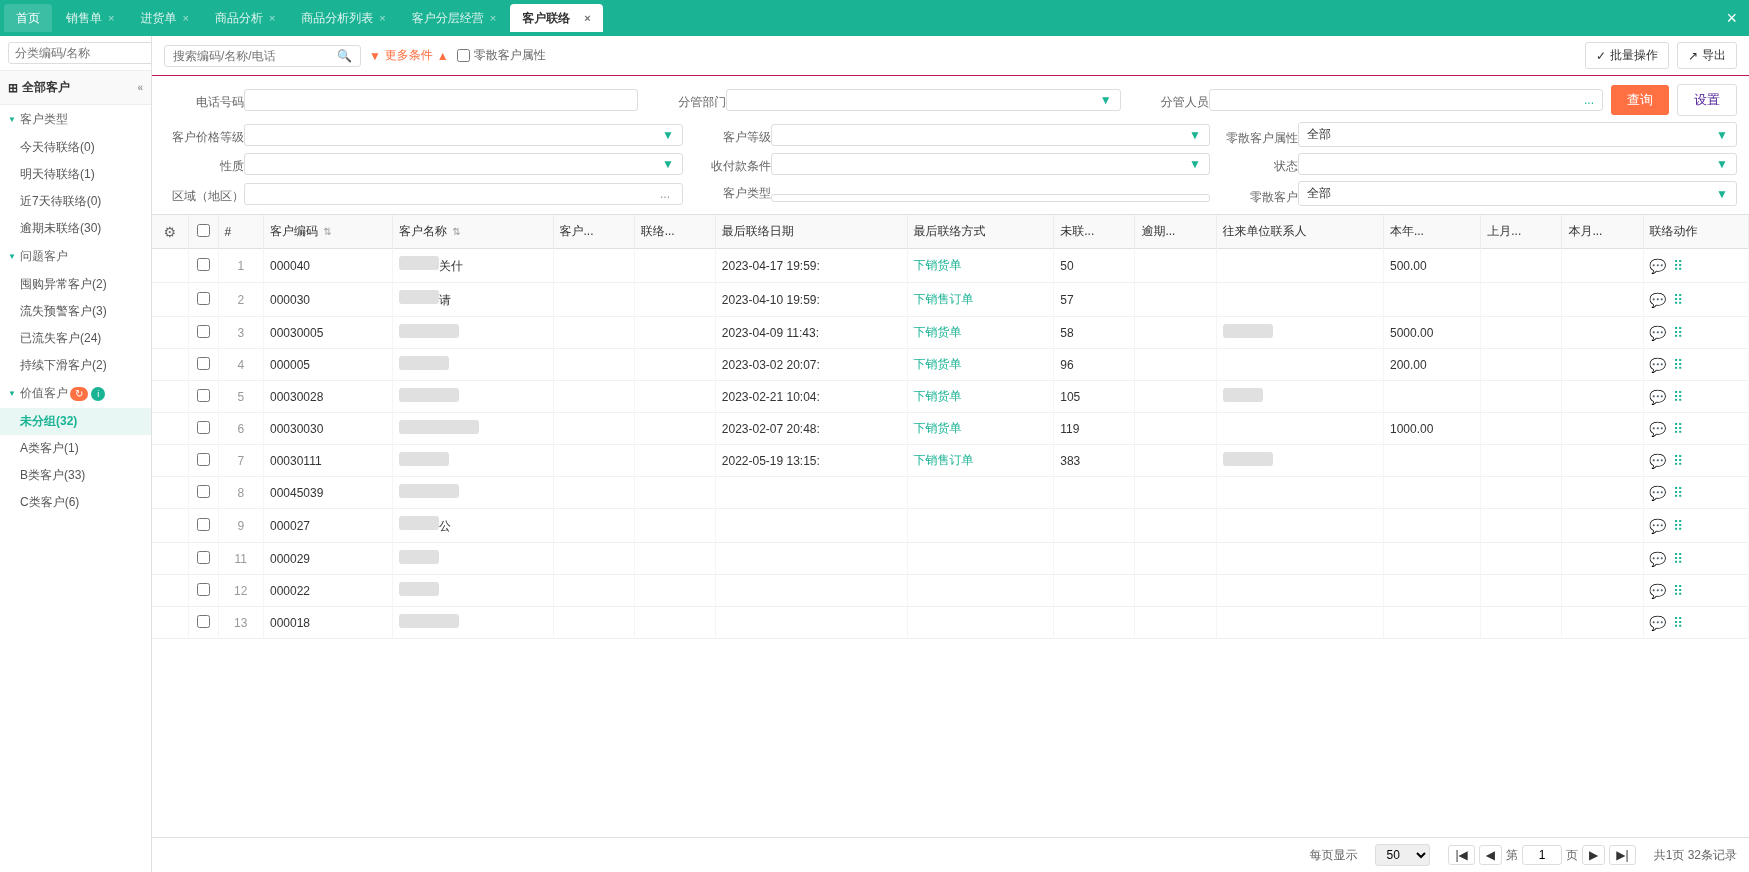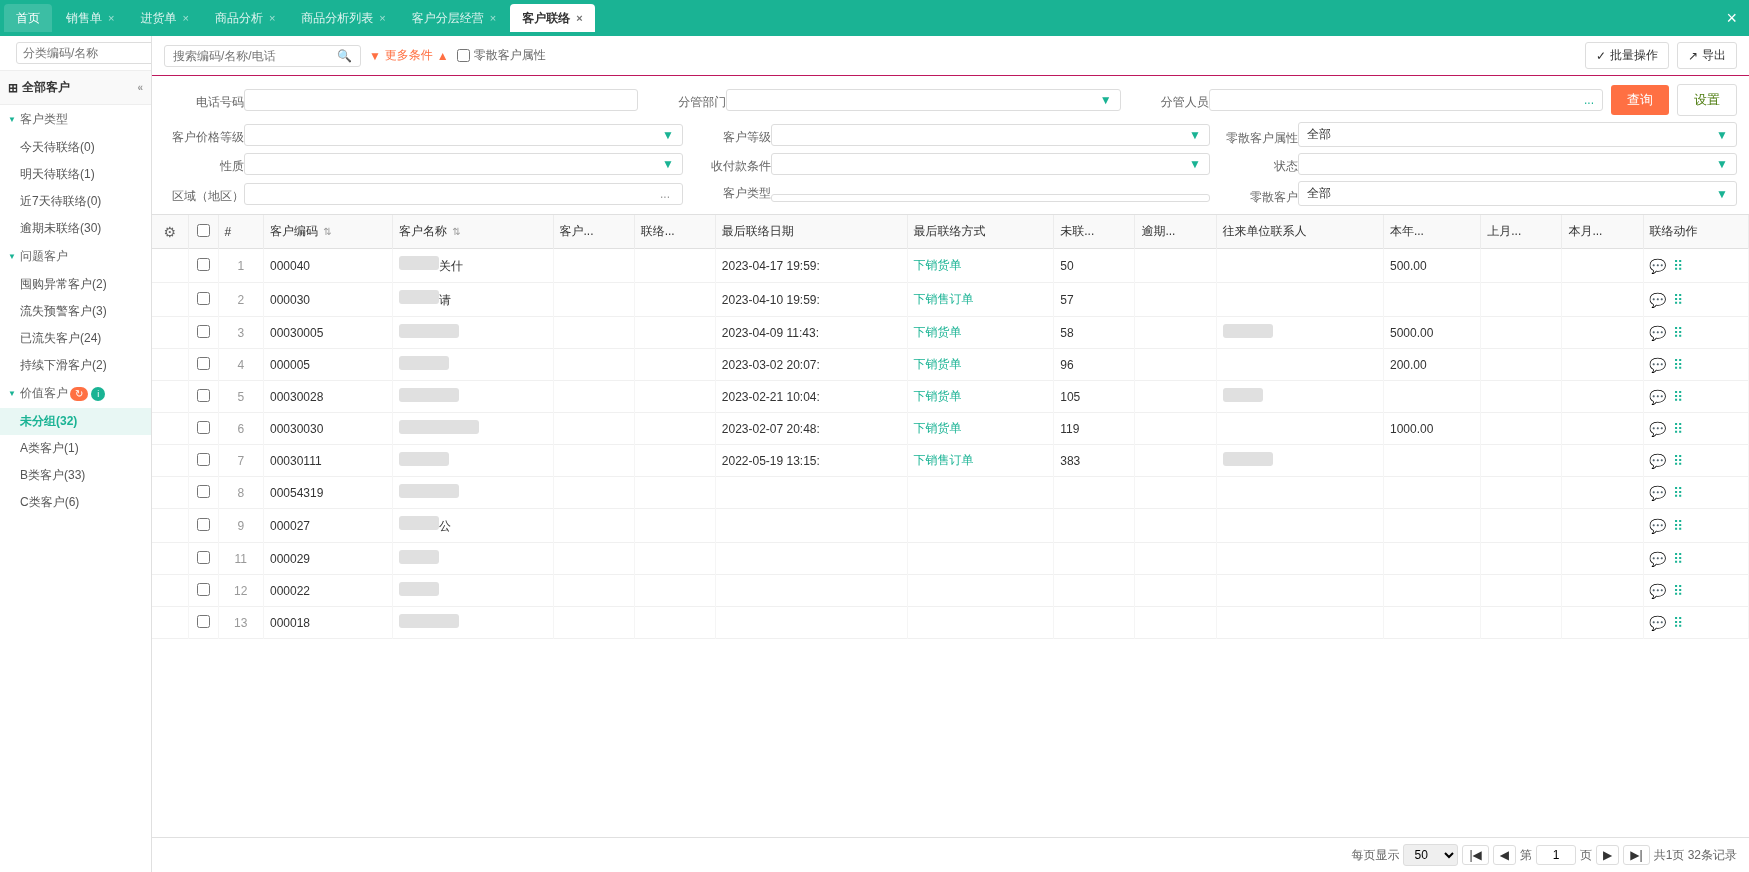--- a/index.html
+++ b/index.html
@@ -8,36 +8,36 @@
     
     .tab-bar {
       display: flex; align-items: center; background: #1ab394; height: 36px; padding: 0 4px;
     }
     .tab-item {
       display: flex; align-items: center; padding: 0 12px; height: 28px; cursor: pointer;
       color: rgba(255,255,255,0.85); border-radius: 4px 4px 0 0; margin-right: 2px;
       font-size: 13px; position: relative;
     }
     .tab-item.active {
-      background: #fff; color: #333; font-weight: bold;
+      background: #fff; color: #333; font-weight: bold; gap: 8px;
     }
     .tab-item .close-icon { margin-left: 6px; font-size: 11px; opacity: 0.7; }
     .tab-home { background: rgba(255,255,255,0.15); color: #fff; }
     .tab-bar-close { margin-left: auto; color: #fff; font-size: 18px; cursor: pointer; padding: 0 8px; }
 
     
     .main-layout { display: flex; height: calc(872px - 36px); }
 
     
     .sidebar {
       width: 152px; background: #fff; border-right: 1px solid #e0e0e0;
       display: flex; flex-direction: column; overflow-y: auto; flex-shrink: 0;
     }
     .sidebar-search {
-      display: flex; align-items: center; padding: 6px 16px; border-bottom: 1px solid #eee;
+      display: flex; align-items: center; padding: 6px 8px; border-bottom: 1px solid #eee;
     }
     .sidebar-search input {
       border: 1px solid #ddd; border-radius: 3px; padding: 3px 6px; flex: 1; font-size: 12px;
     }
     .sidebar-section-header {
       display: flex; align-items: center; padding: 8px 8px; font-weight: bold; color: #333;
       cursor: pointer; background: #f9f9f9; border-bottom: 1px solid #eee;
     }
     .sidebar-section-header .grid-icon { margin-right: 4px; }
     .sidebar-section-header .collapse-icon { margin-left: auto; color: #999; font-size: 10px; }
@@ -101,21 +101,21 @@
       flex: 1; border: 1px solid #ddd; border-radius: 3px; padding: 3px 8px; font-size: 12px;
       color: #333; background: #fff; display: flex; align-items: center; justify-content: space-between; cursor: pointer;
     }
     .filter-select .arrow { color: #1ab394; }
     .filter-dots { color: #999; cursor: pointer; padding: 0 4px; }
     .btn-query {
       background: #ff7043; color: #fff; border: none; padding: 6px 16px; border-radius: 3px;
       cursor: pointer; font-size: 13px; white-space: nowrap;
     }
     .btn-reset {
-      background: #fff; color: #4d7c0f; border: 1px solid #ddd; padding: 6px 16px; border-radius: 3px;
+      background: #fff; color: #4c1d95; border: 1px solid #ddd; padding: 6px 16px; border-radius: 3px;
       cursor: pointer; font-size: 13px; white-space: nowrap;
     }
 
     
     .table-container { flex: 1; overflow: auto; background: #fff; margin: 0; }
     table { width: 100%; border-collapse: collapse; font-size: 12px; }
     thead tr { background: #f9f9f9; border-bottom: 1px solid #e0e0e0; }
     thead th {
       padding: 8px 6px; text-align: left; color: #333; font-weight: normal;
       border-right: 1px solid #ececec; white-space: nowrap; position: sticky; top: 0; background: #f9f9f9; z-index: 1;
@@ -125,21 +125,21 @@
     tbody td { padding: 7px 6px; color: #333; border-right: 1px solid #f5f5f5; white-space: nowrap; }
     .row-num { color: #999; text-align: center; }
     .link-text { color: #1ab394; cursor: pointer; text-decoration: none; }
     .blurred { background: #e0e0e0; border-radius: 3px; display: inline-block; height: 14px; }
     .action-icons { display: flex; align-items: center; gap: 6px; }
     .action-icon { color: #1ab394; cursor: pointer; font-size: 14px; }
 
     
     .table-footer {
       display: flex; align-items: center; background: #fff; border-top: 1px solid #e0e0e0;
-      padding: 6px 12px; justify-content: flex-end; gap: 4px;
+      padding: 6px 12px; justify-content: flex-end; gap: 18px;
     }
     .footer-label { color: #666; }
     .footer-select { border: 1px solid #ddd; border-radius: 3px; padding: 2px 6px; font-size: 12px; }
     .footer-nav { display: flex; align-items: center; gap: 4px; }
     .footer-nav-btn { border: 1px solid #ddd; background: #fff; padding: 2px 6px; border-radius: 3px; cursor: pointer; color: #333; font-size: 12px; }
     .footer-nav-btn:disabled { color: #ccc; cursor: not-allowed; }
     .footer-page-input { border: 1px solid #ddd; border-radius: 3px; padding: 2px 6px; width: 40px; text-align: center; font-size: 12px; }
     .footer-total { color: #666; }
 
     .settings-icon { color: #666; cursor: pointer; font-size: 14px; }
@@ -556,21 +556,21 @@
               <div class="action-icons">
                 <span class="action-icon">💬</span>
                 <span class="action-icon">⠿</span>
               </div>
             </td>
           </tr>
           <tr>
             <td></td>
             <td class="checkbox-col"><input type="checkbox" style=""></td>
             <td class="row-num">8</td>
-            <td>00054319</td>
+            <td>00045039</td>
             <td><span class="blurred" style="width:60px;"></span></td>
             <td></td>
             <td></td>
             <td></td>
             <td></td>
             <td></td>
             <td></td>
             <td></td>
             <td></td>
             <td></td>

